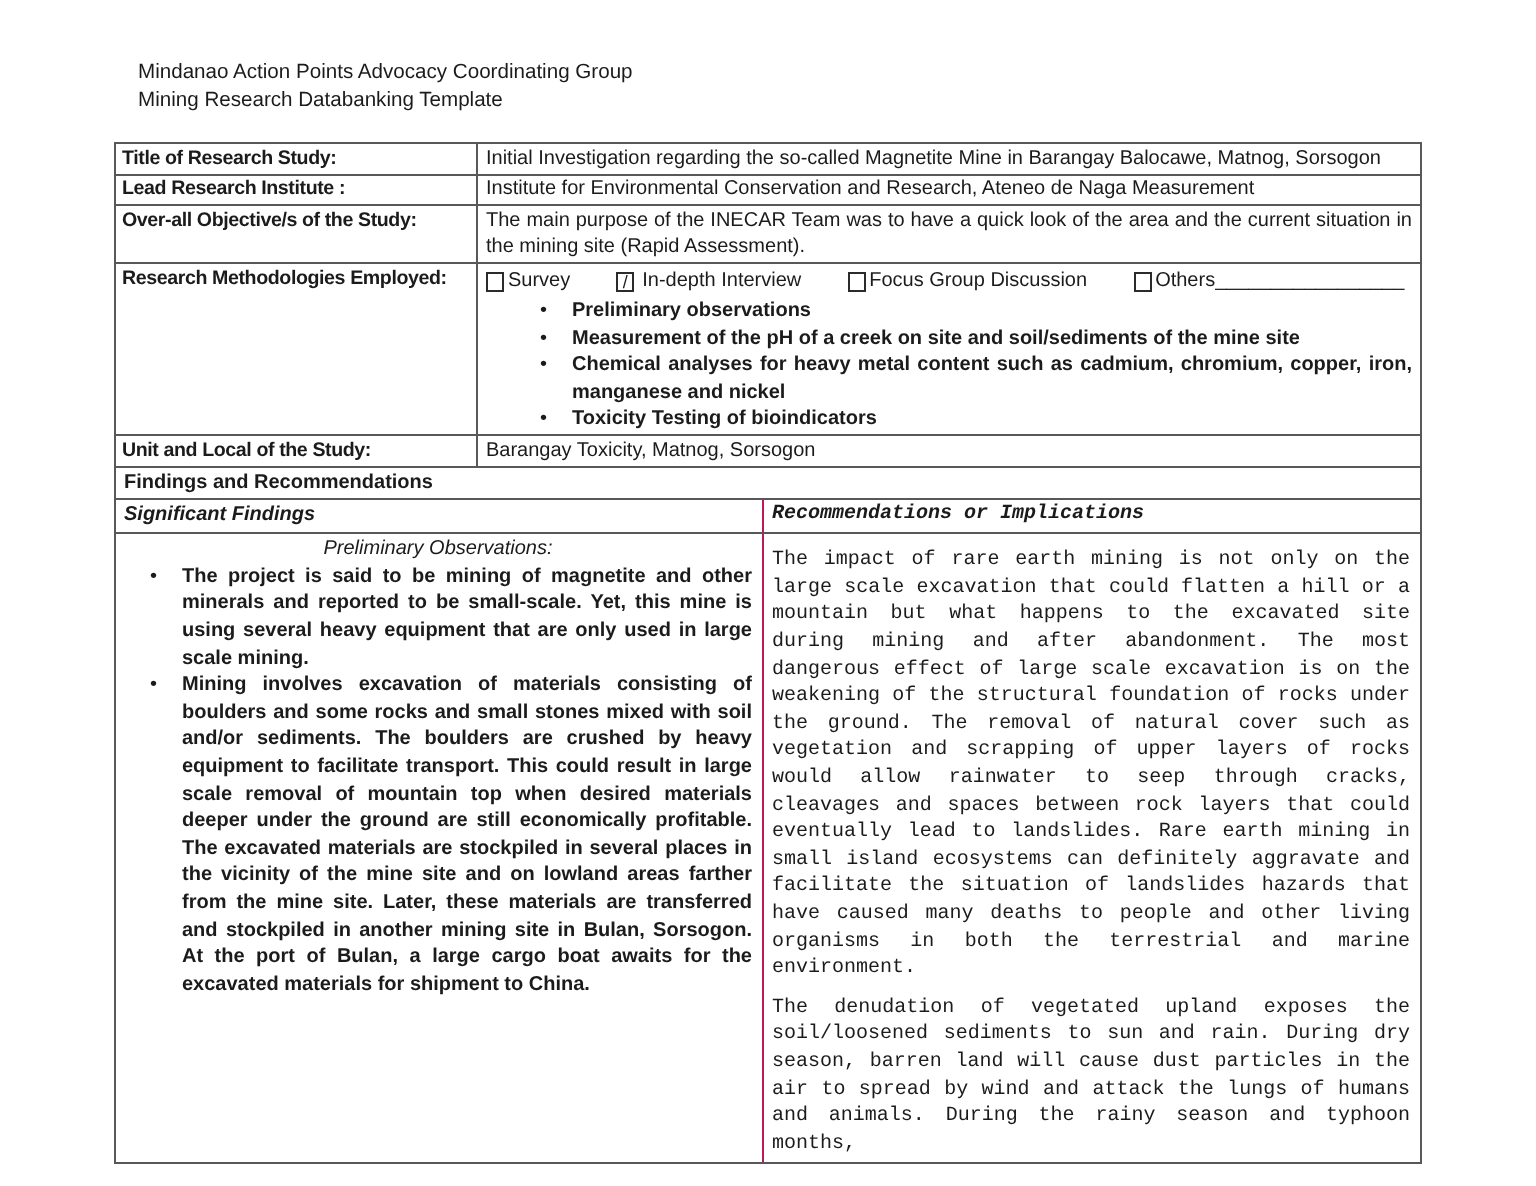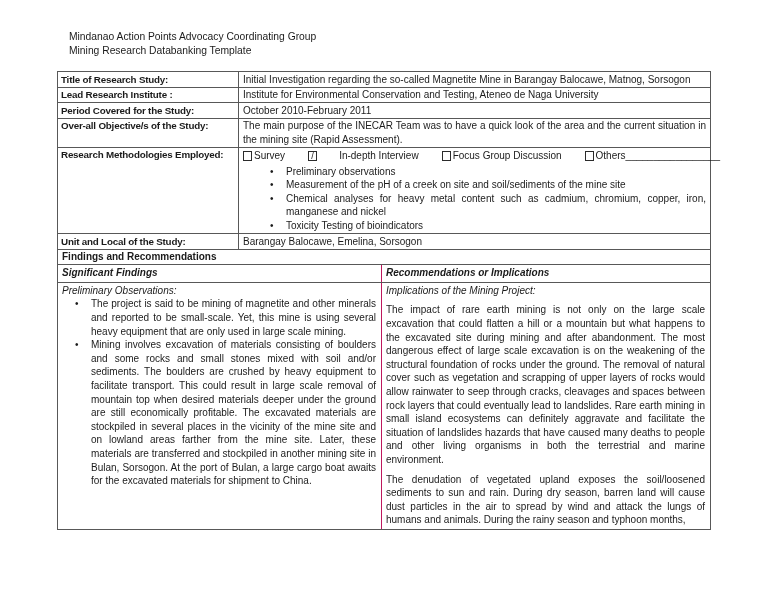--- a/index.html
+++ b/index.html
@@ -31,39 +31,39 @@
     border-right: 1px solid #585858;
     font-weight: bold; font-size: 9.8px; letter-spacing: -0.2px;
     padding: 0.5px 2px 0.5px 3px;
   }
   .vc { flex: 1 1 auto; min-width: 0; padding: 0.5px 4px; }
   .just { text-align: justify; }
 
   .section-title { font-weight: bold; padding: 0.5px 4px; }
 
   .fl { flex: 0 0 324px; min-width: 0; border-right: 1px solid #be185d; padding: 1px 5px 2px 4px; }
-  .fr { flex: 1 1 auto; min-width: 0; padding: 1px 5px 2px 4px; }
+  .fr { flex: 1 1 auto; min-width: 0; padding: 1px 5px 2px 4px; font-family: Liberation Mono, monospace; }
   .fhead { font-weight: bold; font-style: italic; }
-  .subhead { font-style: italic; }
+  .subhead { font-style: italic; text-align: center; }
 
   .checkline { display: flex; align-items: center; white-space: nowrap; margin: 1px 0 1.5px 0; }
   .opt { display: flex; align-items: center; }
   .opt + .opt { margin-left: 23px; }
   .cb {
     flex: none; width: 9px; height: 10px;
     border: 1px solid #2b2b2b;
     font-size: 9px; line-height: 9px; text-align: center;
     margin-right: 2px; background: #fff;
   }
   .opt-label { }
   .blank { letter-spacing: 0; }
 
   .bullet { display: flex; align-items: flex-start; }
   .bullet .dot { flex: none; width: 16px; text-align: left; }
-  .bullet .btxt { flex: 1 1 auto; min-width: 0; text-align: justify; }
+  .bullet .btxt { flex: 1 1 auto; min-width: 0; text-align: justify; font-weight: bold; }
   .m-bullets .bullet { padding-left: 27px; }
   .f-bullets .bullet { padding-left: 13px; }
 
   .fr .para { text-align: justify; margin-top: 6px; }
   .fr .subhead { margin-bottom: 0; }
 </style>
 </head>
 <body>
 
 <div class="page">
@@ -75,46 +75,42 @@
 
   <div class="tbl">
 
     <div class="trow">
       <div class="lc">Title of Research Study:</div>
       <div class="vc">Initial Investigation regarding the so-called Magnetite Mine in Barangay Balocawe, Matnog, Sorsogon</div>
     </div>
 
     <div class="trow">
       <div class="lc">Lead Research Institute :</div>
-      <div class="vc">Institute for Environmental Conservation and Testing, Ateneo de Naga University</div>
+      <div class="vc">Institute for Environmental Conservation and Research, Ateneo de Naga Measurement</div>
     </div>
 
 
 
-    <div class="trow">
-      <div class="lc">Period Covered for the Study:</div>
-      <div class="vc">October 2010-February 2011</div>
-    </div>
 
     <div class="trow">
       <div class="lc">Over-all Objective/s of the Study:</div>
       <div class="vc just">The main purpose of the INECAR Team was to have a quick look of the area and the current situation in the mining site (Rapid Assessment).</div>
     </div>
 
     <div class="trow">
       <div class="lc">Research Methodologies Employed:</div>
       <div class="vc">
         <div class="checkline">
           <span class="opt">
             <span class="cb"></span>
             <span class="opt-label">Survey</span>
           </span>
           <span class="opt">
             <span class="cb">/</span>
-            <span class="opt-label" style="margin-left:20px;text-align:right;">In-depth Interview</span>
+            <span class="opt-label" style="margin-left:2px;text-align:right;">In-depth Interview</span>
           </span>
           <span class="opt">
             <span class="cb"></span>
             <span class="opt-label">Focus Group Discussion</span>
           </span>
           <span class="opt">
             <span class="cb"></span>
             <span class="opt-label">Others</span>
             <span class="blank">_________________</span>
           </span>
@@ -135,21 +131,21 @@
           <div class="bullet">
             <span class="dot">•</span>
             <span class="btxt">Toxicity Testing of bioindicators</span>
           </div>
         </div>
       </div>
     </div>
 
     <div class="trow">
       <div class="lc">Unit and Local of the Study:</div>
-      <div class="vc">Barangay Balocawe, Emelina, Sorsogon</div>
+      <div class="vc">Barangay Toxicity, Matnog, Sorsogon</div>
     </div>
 
     <div class="trow">
       <div class="section-title">Findings and Recommendations</div>
     </div>
 
     <div class="trow">
       <div class="fl fhead">Significant Findings</div>
       <div class="fr fhead">Recommendations or Implications</div>
     </div>
@@ -162,20 +158,19 @@
             <span class="dot">•</span>
             <span class="btxt">The project is said to be mining of magnetite and other minerals and reported to be small-scale. Yet, this mine is using several heavy equipment that are only used in large scale mining.</span>
           </div>
           <div class="bullet">
             <span class="dot">•</span>
             <span class="btxt">Mining involves excavation of materials consisting of boulders and some rocks and small stones mixed with soil and/or sediments. The boulders are crushed by heavy equipment to facilitate transport. This could result in large scale removal of mountain top when desired materials deeper under the ground are still economically profitable. The excavated materials are stockpiled in several places in the vicinity of the mine site and on lowland areas farther from the mine site. Later, these materials are transferred and stockpiled in another mining site in Bulan, Sorsogon. At the port of Bulan, a large cargo boat awaits for the excavated materials for shipment to China.</span>
           </div>
         </div>
       </div>
       <div class="fr">
-        <div class="subhead">Implications of the Mining Project:</div>
         <div class="para">The impact of rare earth mining is not only on the large scale excavation that could flatten a hill or a mountain but what happens to the excavated site during mining and after abandonment. The most dangerous effect of large scale excavation is on the weakening of the structural foundation of rocks under the ground. The removal of natural cover such as vegetation and scrapping of upper layers of rocks would allow rainwater to seep through cracks, cleavages and spaces between rock layers that could eventually lead to landslides. Rare earth mining in small island ecosystems can definitely aggravate and facilitate the situation of landslides hazards that have caused many deaths to people and other living organisms in both the terrestrial and marine environment.</div>
         <div class="para">The denudation of vegetated upland exposes the soil/loosened sediments to sun and rain. During dry season, barren land will cause dust particles in the air to spread by wind and attack the lungs of humans and animals. During the rainy season and typhoon months,</div>
       </div>
     </div>
 
   </div>
 </div>
 
 </body></html>

